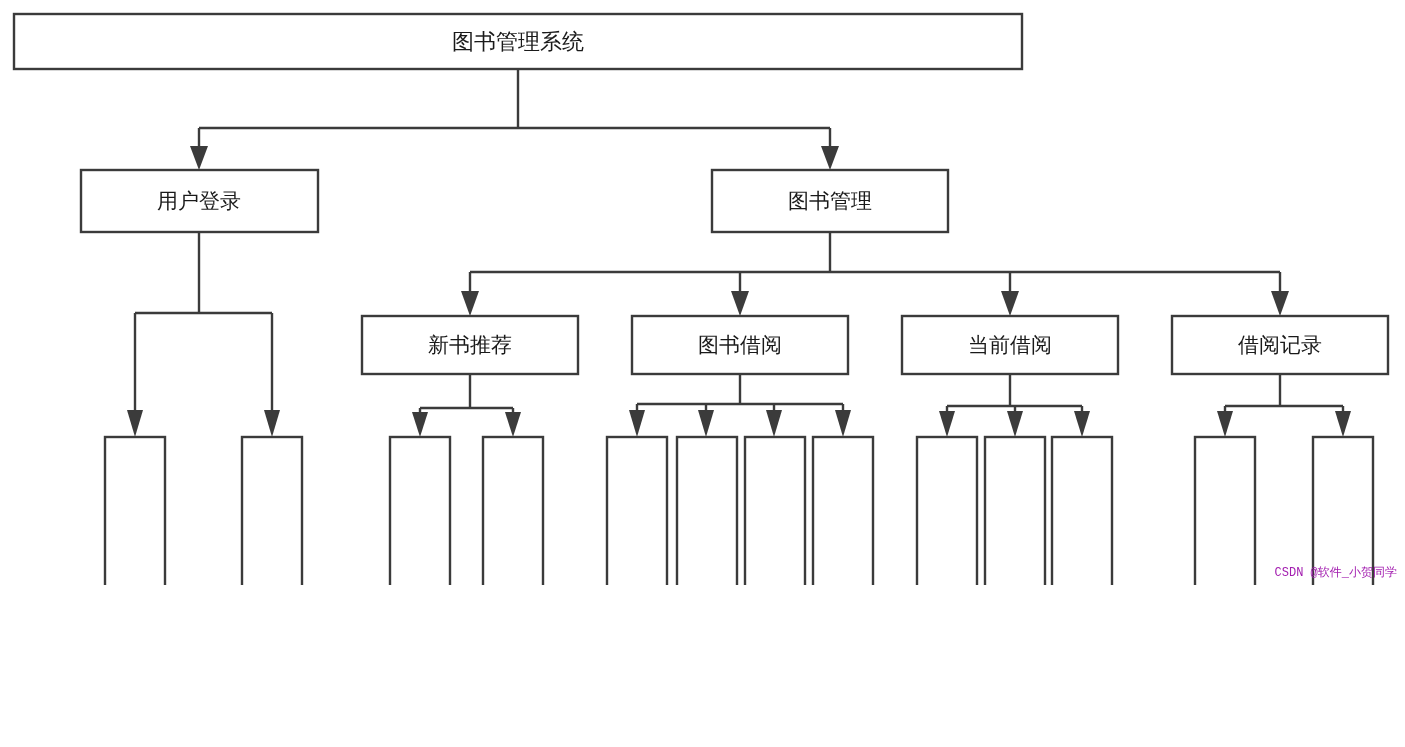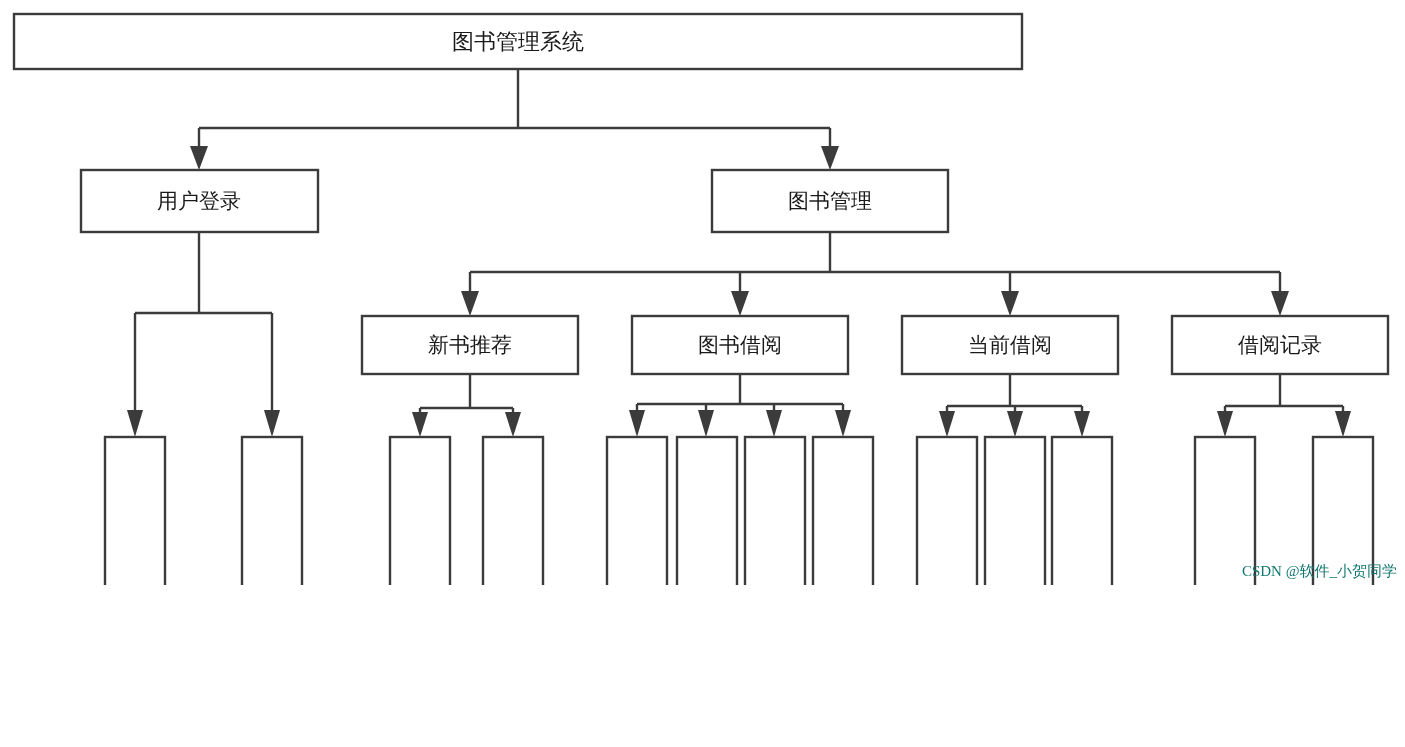--- a/index.html
+++ b/index.html
@@ -67,23 +67,23 @@
     line-height: 1.18;
     letter-spacing: 1.5px;
     color: #1a1a1a;
     white-space: nowrap;
     pointer-events: none;
   }
   .watermark {
     position: absolute;
     right: 8px;
     bottom: 4px;
-    font-family: Liberation Serif, serif;
-    font-size: 15px;
-    color: #0f766e;
+    font-family: Liberation Mono, monospace;
+    font-size: 12px;
+    color: #a21caf;
     white-space: nowrap;
   }
 </style>
 </head>
 <body>
 
 <div id="diagram-root">
 
   <svg id="tree-svg" viewBox="0 0 1405 747">
     <defs>

